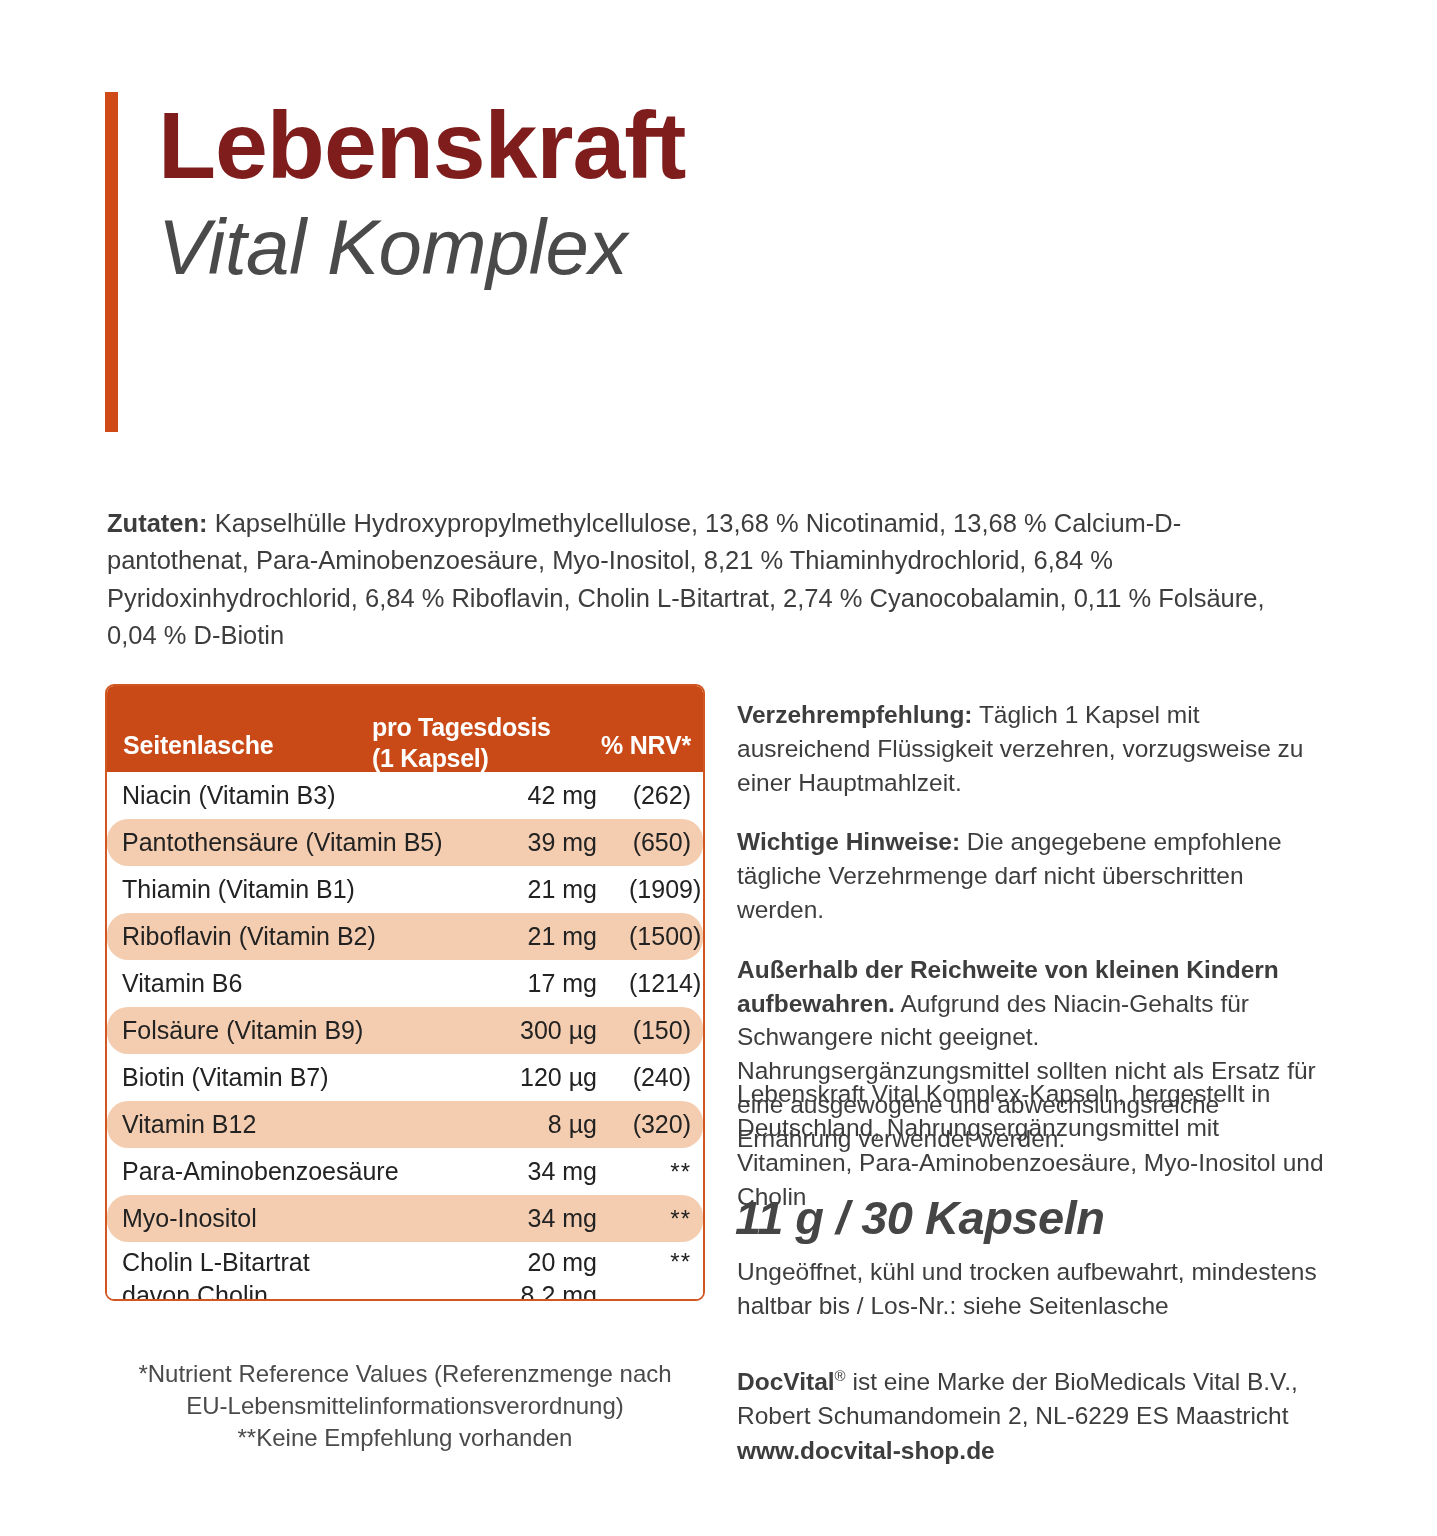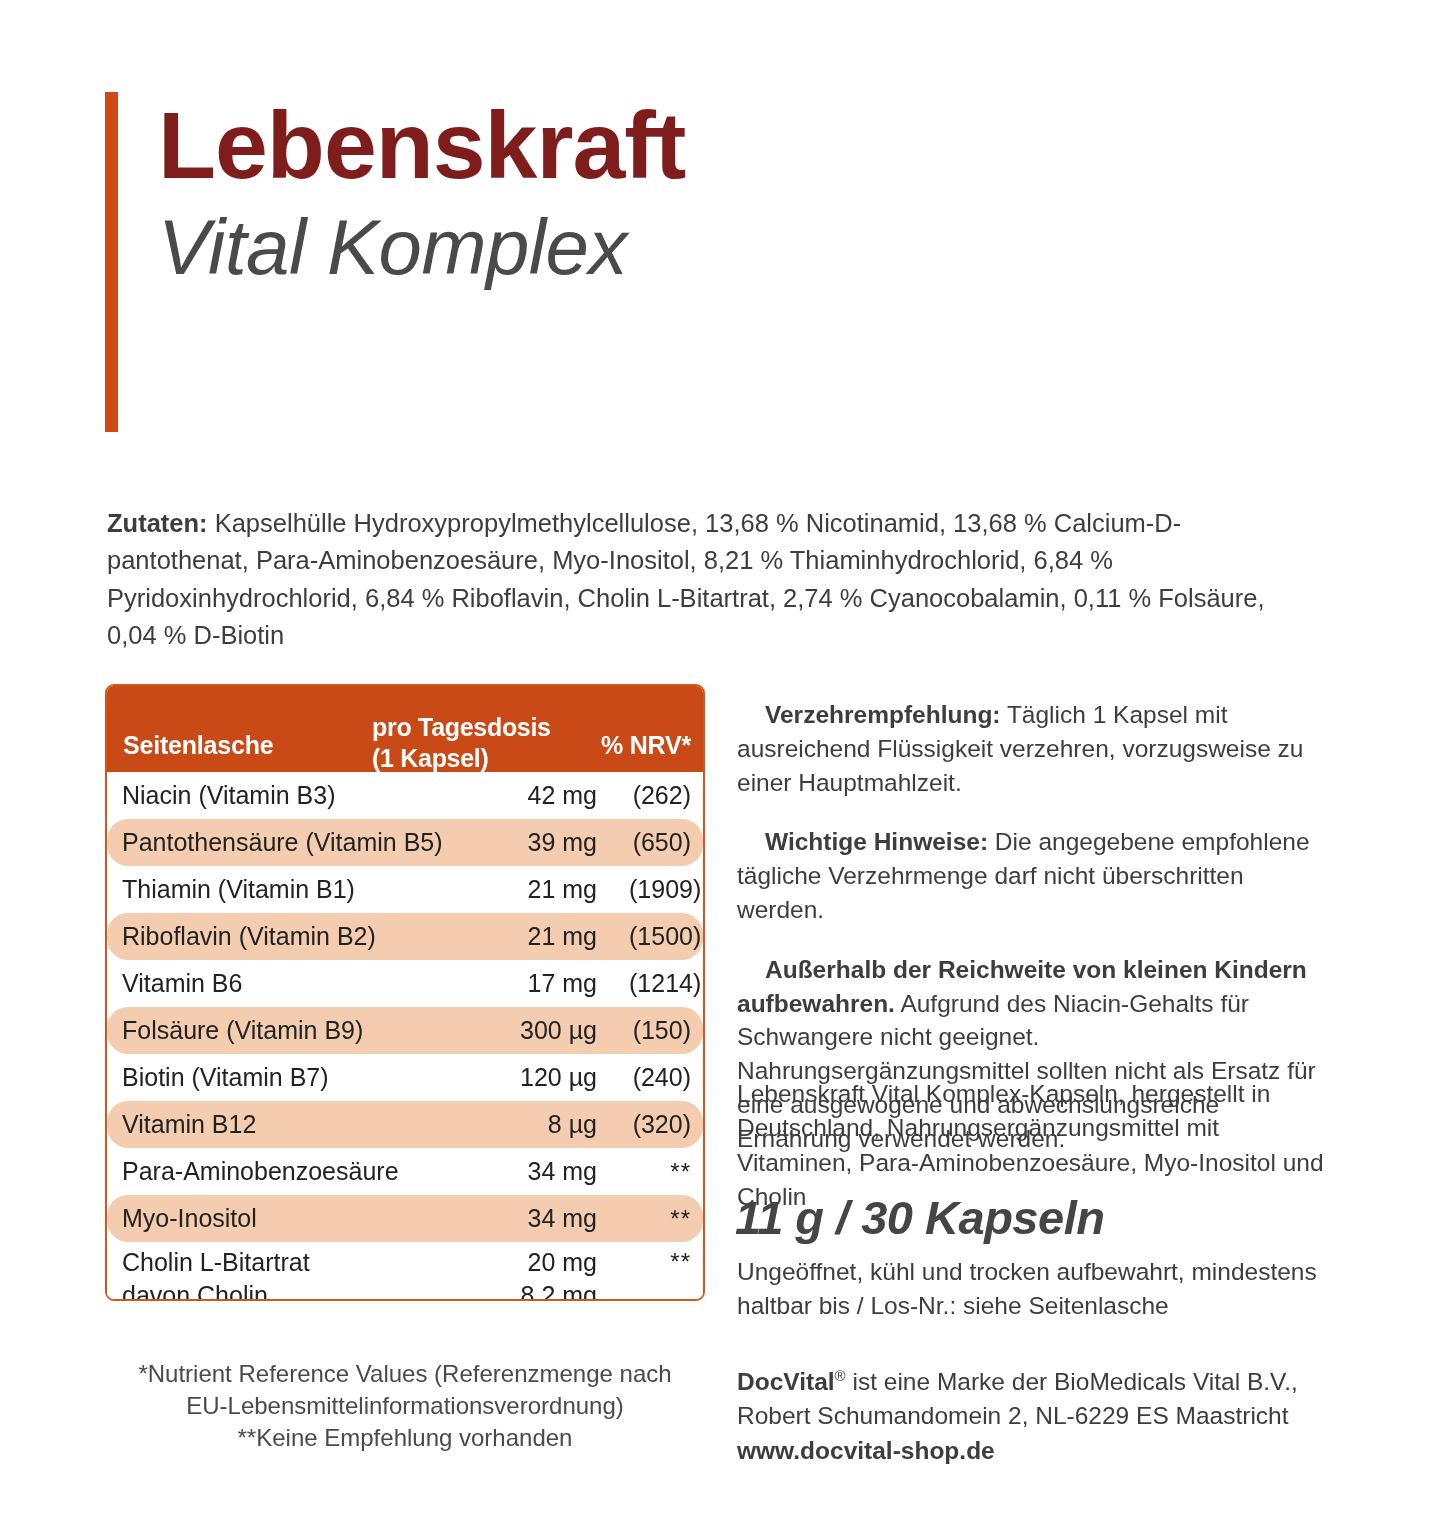--- a/index.html
+++ b/index.html
@@ -157,21 +157,21 @@
   .right-col {
     position: absolute;
     left: 737px;
     top: 698px;
     width: 600px;
     font-size: 24.5px;
     line-height: 1.38;
     color: #3d3d3d;
   }
   .rc-para { margin-bottom: 26px; }
-  .rc-para b { font-weight: bold; margin-left: 28px; }
+  .rc-para b { font-weight: bold; }
   .rc-desc {
     position: absolute;
     left: 737px;
     top: 1077px;
     width: 600px;
     font-size: 24.5px;
     line-height: 1.4;
     color: #3d3d3d;
   }
   .rc-size {

